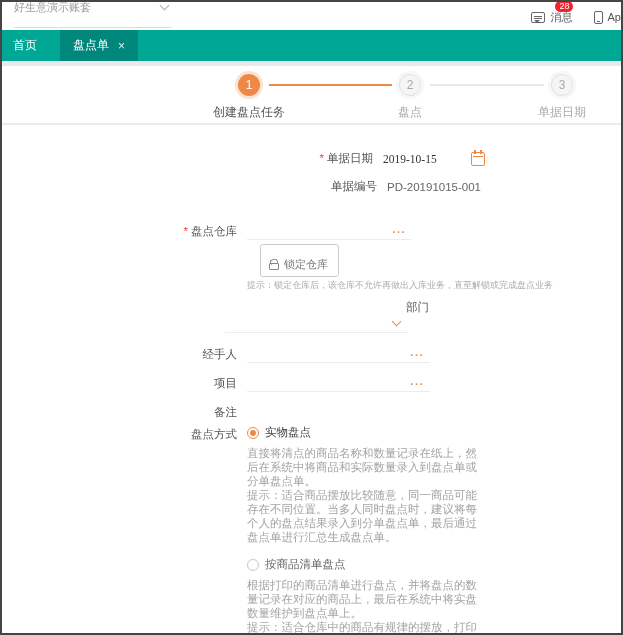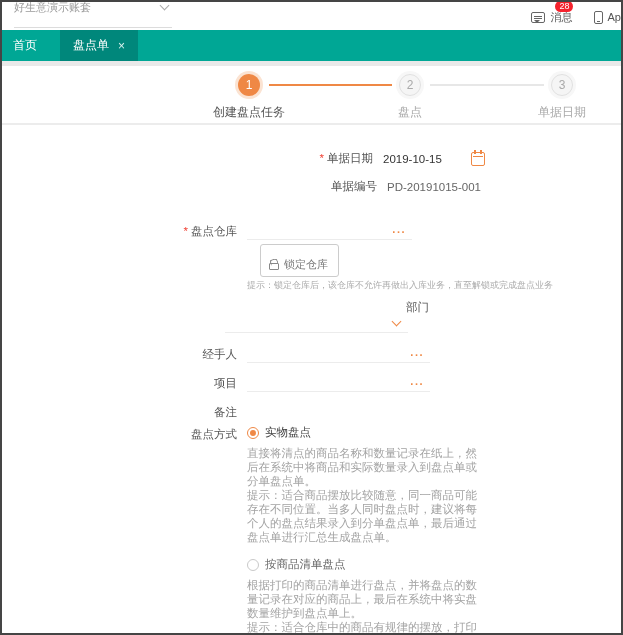--- a/index.html
+++ b/index.html
@@ -56,21 +56,21 @@
   .lbl { width:235px; text-align:right; flex-shrink:0; color:#555; }
   .star { color:#f04134; margin-right:3px; }
   .ctl { margin-left:10px; display:flex; align-items:center; }
   .field { width:183px; height:18px; border-bottom:1px solid #ececec; position:relative; cursor:text; }
   .field.short { width:165px; }
   .ellipsis-btn { position:absolute; right:6px; top:1px; color:#ef8845; font-weight:bold;
             letter-spacing:1.5px; font-size:11px; cursor:pointer; }
   .chev-orange { position:absolute; right:8px; top:3px; width:7px; height:7px;
             border-right:1.5px solid #ef8845; border-bottom:1.5px solid #ef8845;
             transform:rotate(45deg); cursor:pointer; }
-  .date-value { color:#333; width:66px; }
+  .date-value { color:#333; width:66px;font-family:Liberation Serif, serif; }
   .cal-icon { width:14px; height:14px; border:1px solid #ef8845; border-radius:2px;
             margin-left:22px; position:relative; cursor:pointer; }
   .cal-icon::before { content:""; position:absolute; top:-3px; left:2px; width:1.5px; height:4px;
             background:#ef8845; box-shadow:6px 0 0 #ef8845; }
   .cal-icon::after { content:""; position:absolute; top:3px; left:1px; width:10px; height:1.5px;
             background:#ef8845; }
   .num-value { color:#666; }
   .lock-btn { display:flex; align-items:center; gap:5px; border:1px solid #ccc; border-radius:3px;
             background:#fff; color:#777; font-size:11px; padding:12px 10px 4px 8px;
             margin-left:13px; cursor:pointer; }

